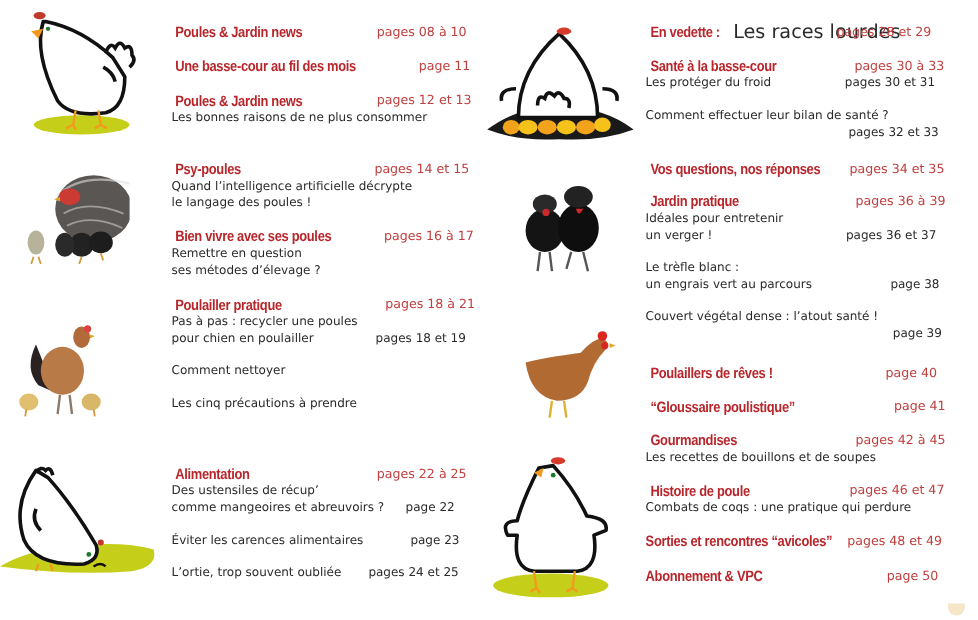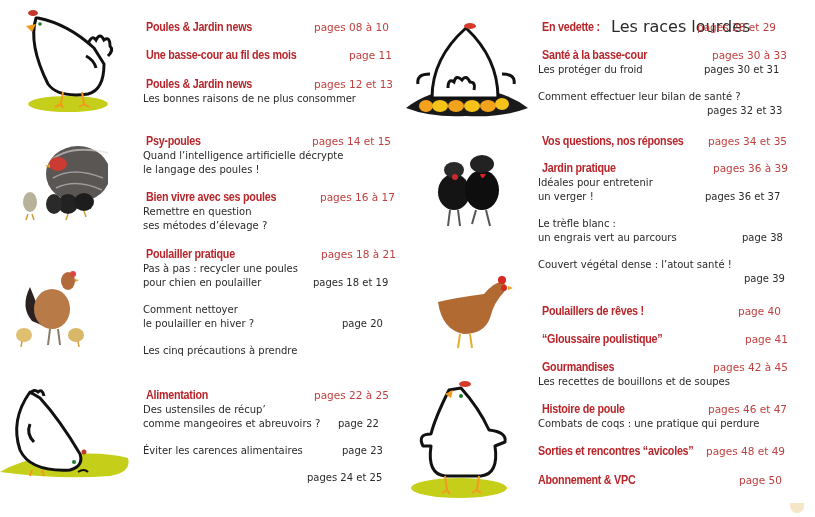--- a/index.html
+++ b/index.html
@@ -123,24 +123,20 @@
     <span class="h" style="left:3px">Poulailler pratique</span>
     <span class="hp" style="left:178px">pages 18 à 21</span>
   </div>
   <div class="sub">Pas à pas : recycler une poules</div>
   <div class="sub">
     <span>pour chien en poulailler</span>
     <span class="sp" style="left:170px">pages 18 et 19</span>
   </div>
   <div style="height:13px"></div>
   <div class="sub">Comment nettoyer</div>
-  <div class="sub">
-    <span>le poulailler en hiver ?</span>
-    <span class="sp" style="left:199px">page 20</span>
-  </div>
   <div style="height:13px"></div>
   <div class="sub">Les cinq précautions à prendre</div>
 </div>
 
 <div class="entry" style="left:143px;top:387px;width:250px">
   <div class="head-row">
     <span class="h" style="left:3px">Alimentation</span>
     <span class="hp" style="left:171px">pages 22 à 25</span>
   </div>
   <div class="sub">Des ustensiles de récup’</div>
@@ -148,20 +144,21 @@
     <span>comme mangeoires et abreuvoirs ?</span>
     <span class="sp" style="left:195px">page 22</span>
   </div>
   <div style="height:13px"></div>
   <div class="sub">
     <span>Éviter les carences alimentaires</span>
     <span class="sp" style="left:199px">page 23</span>
   </div>
   <div style="height:13px"></div>
   <div class="sub">
+    <span>L’ortie, trop souvent oubliée</span>
     <span class="sp" style="left:164px">pages 24 et 25</span>
   </div>
 </div>
 
 <svg class="illus" style="left:402px;top:18px" width="130" height="100" viewBox="0 0 130 100">
   <path d="M4 90 Q30 70 64 72 Q100 70 126 90 Q100 100 64 98 Q30 100 4 90 Z" fill="#1a1a1a"></path>
   <path d="M30 80 Q30 40 64 10 Q96 40 96 80 Z" fill="#fff" stroke="#111" stroke-width="3" stroke-linejoin="round"></path>
   <ellipse cx="68" cy="8" rx="6" ry="3" fill="#d63a2a"></ellipse>
   <path d="M28 56 q-14 0 -12 10 M100 56 q14 0 12 10" fill="none" stroke="#111" stroke-width="3"></path>
   <path d="M46 70 q0-10 6-6 q2-8 8-2 q4-6 8 2 q6 0 4 8" fill="none" stroke="#111" stroke-width="3"></path>

